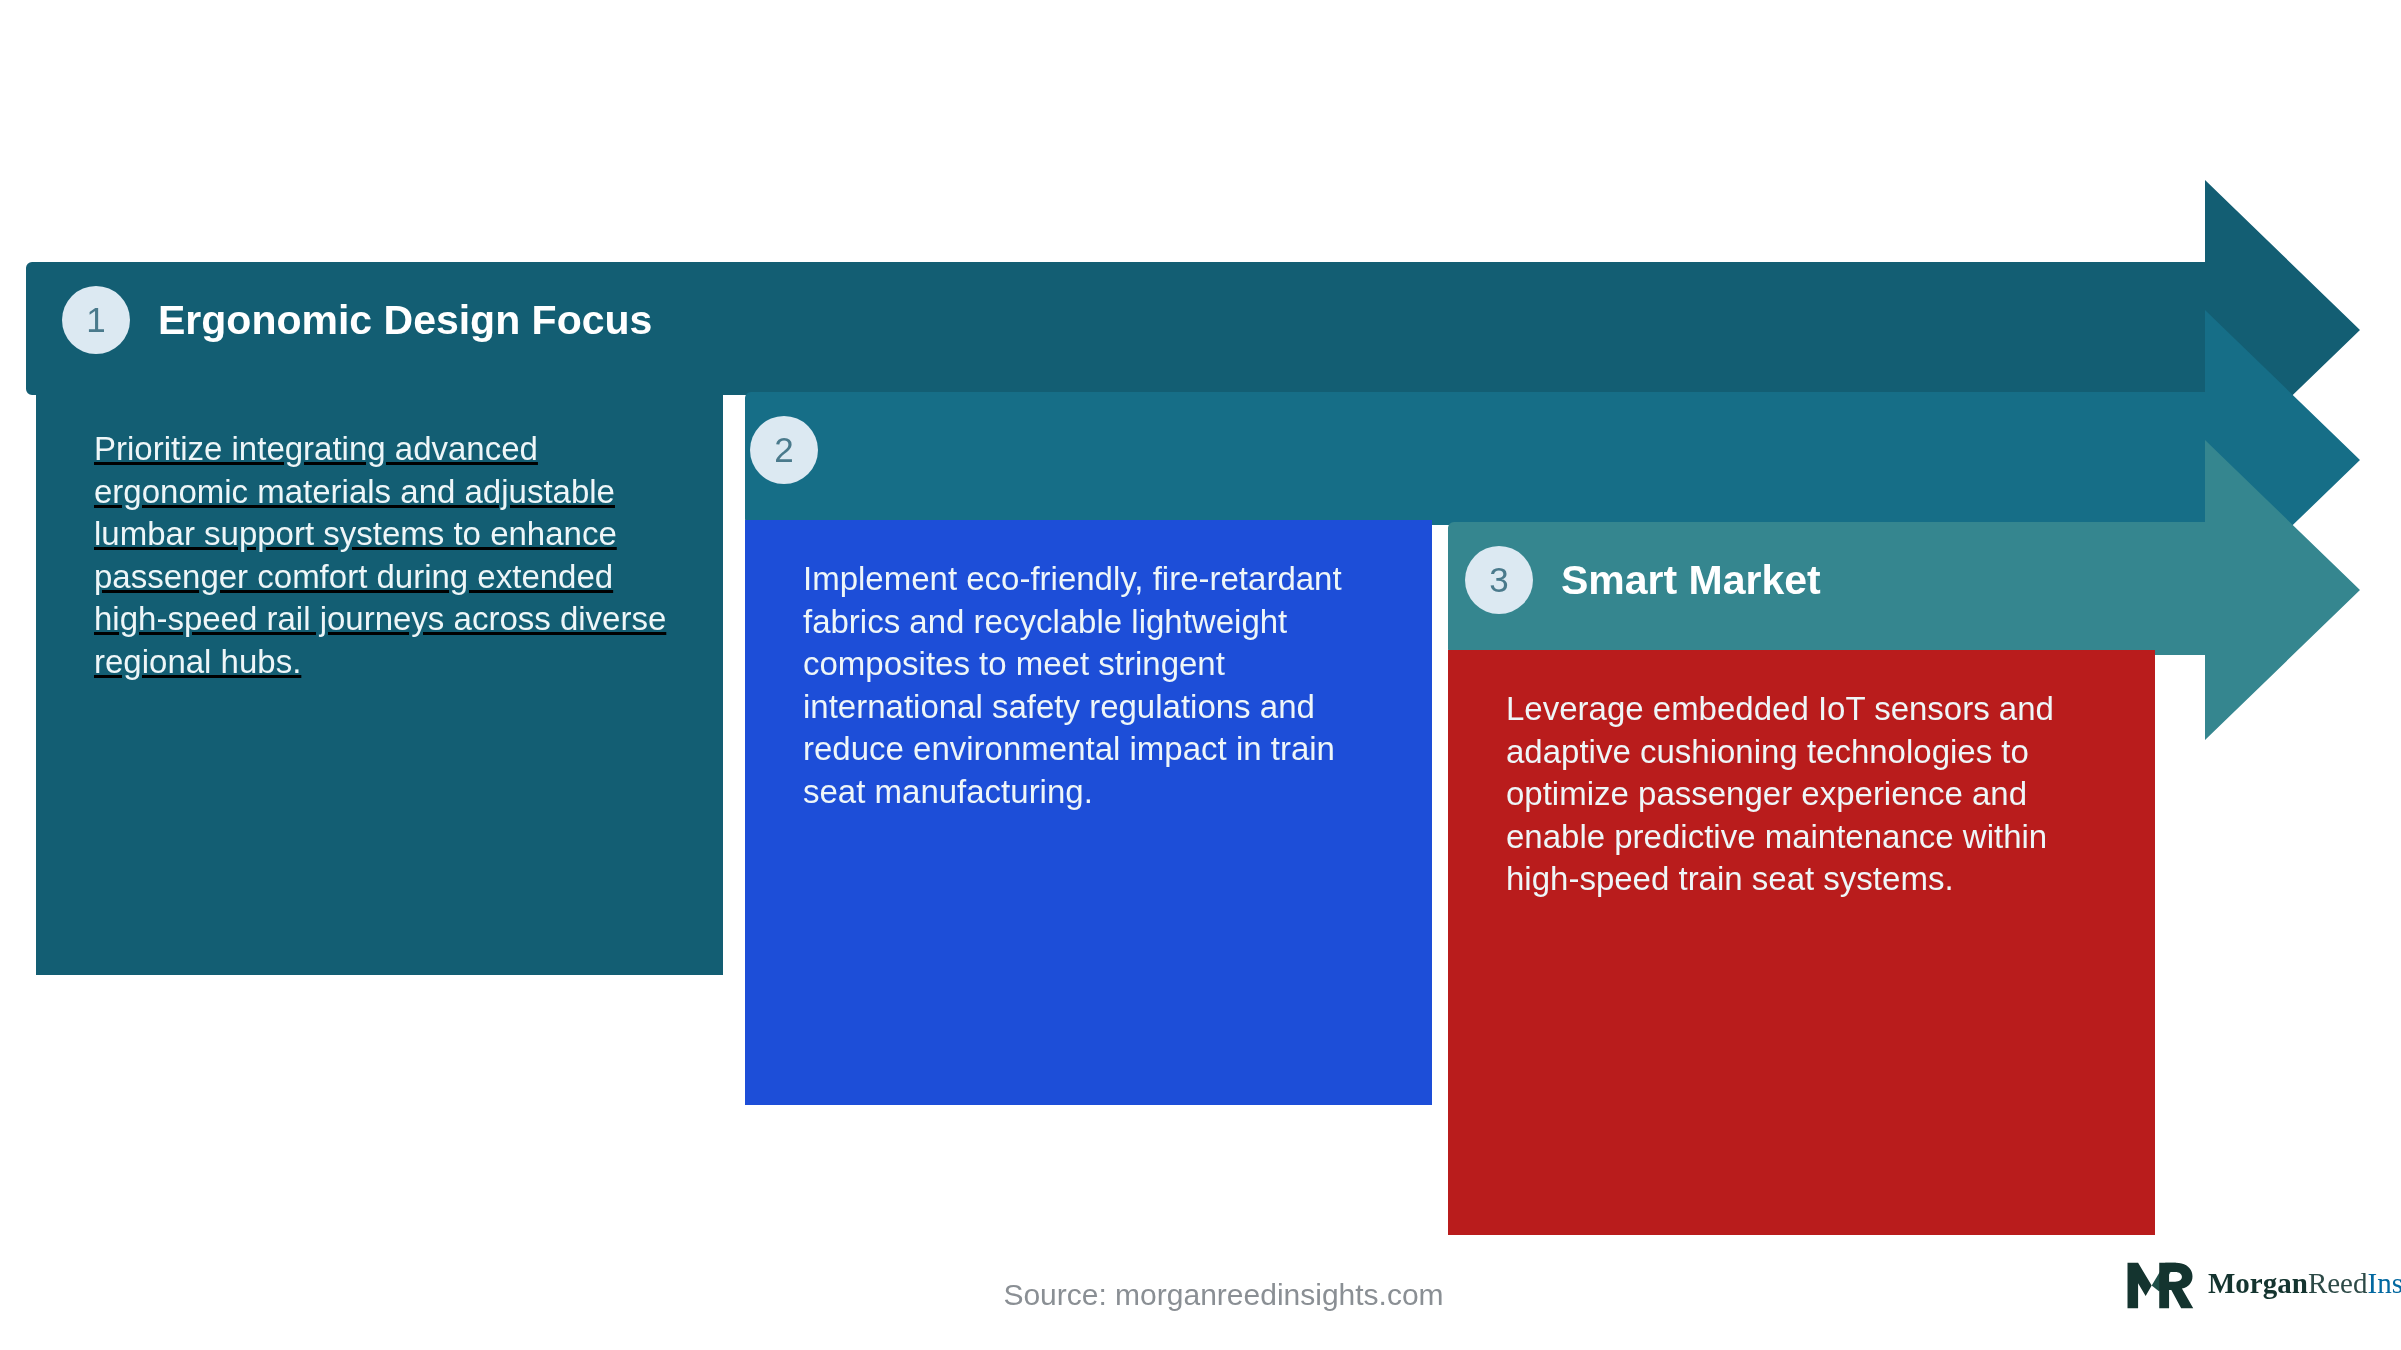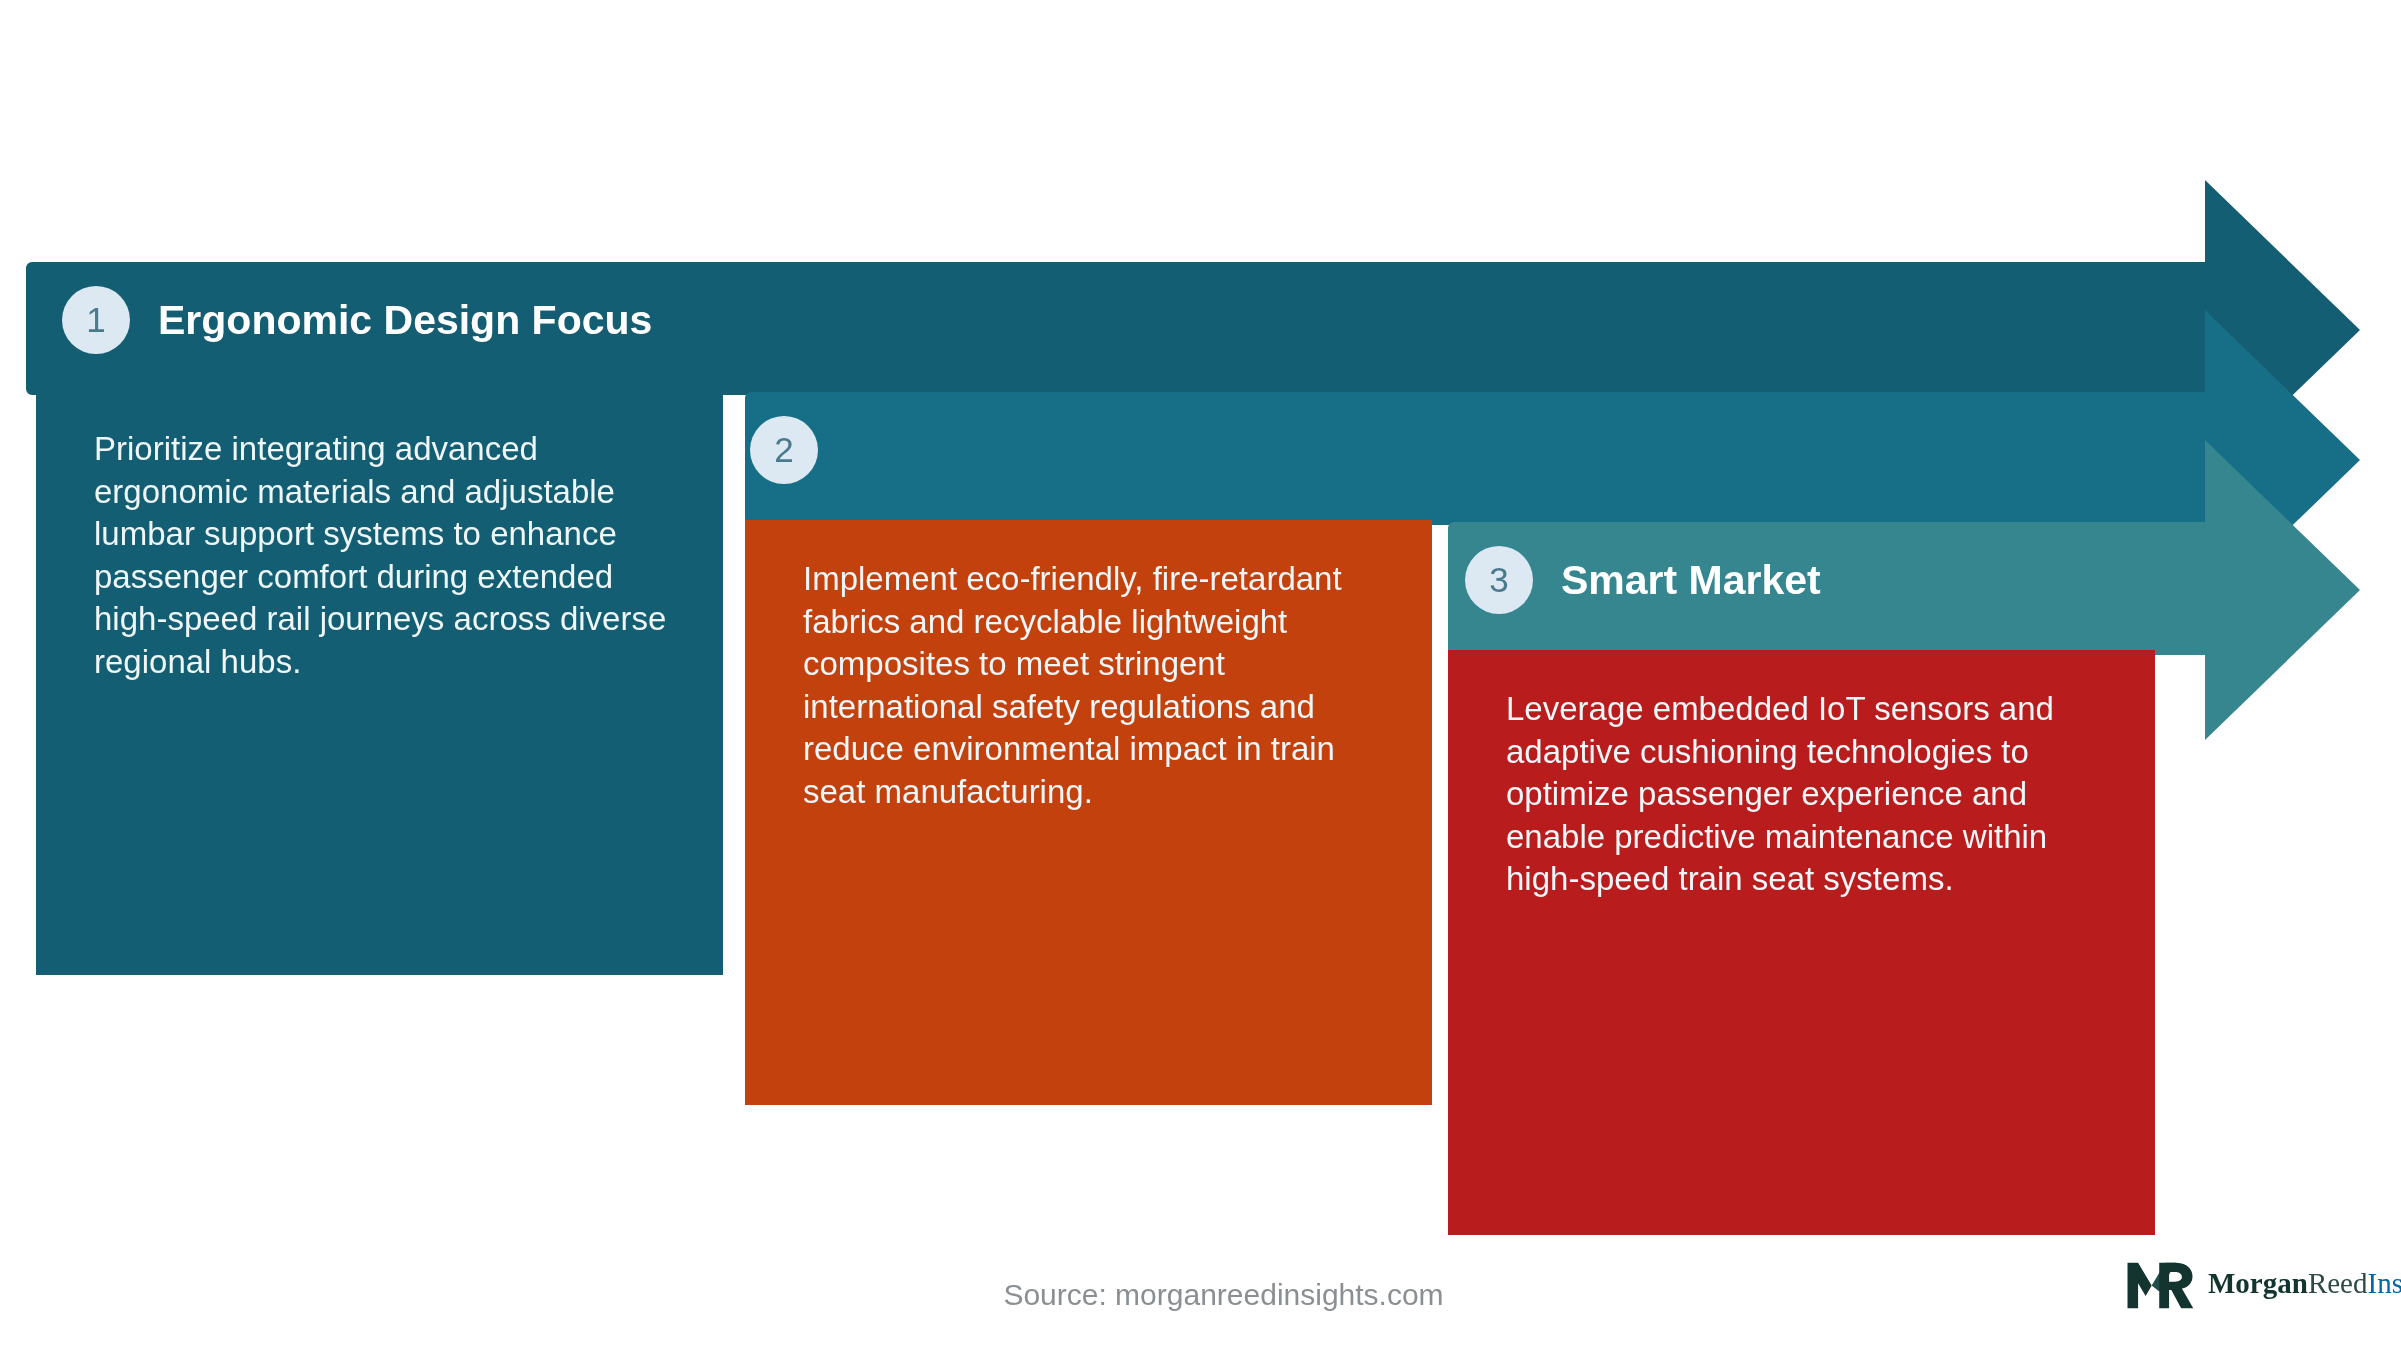--- a/index.html
+++ b/index.html
@@ -95,27 +95,28 @@
     color: #eef6f8;
     white-space: pre-line;
   }
 
   #card-1 {
     left: 36px;
     top: 390px;
     width: 687px;
     height: 585px;
     background: #135e73;
+    text-decoration: underline;
   }
   #card-2 {
     left: 745px;
     top: 520px;
     width: 687px;
     height: 585px;
-    background: #c2410c;
+    background: #1d4ed8;
   }
   #card-3 {
     left: 1448px;
     top: 650px;
     width: 707px;
     height: 585px;
     background: #b91c1c;
   }
 
   

